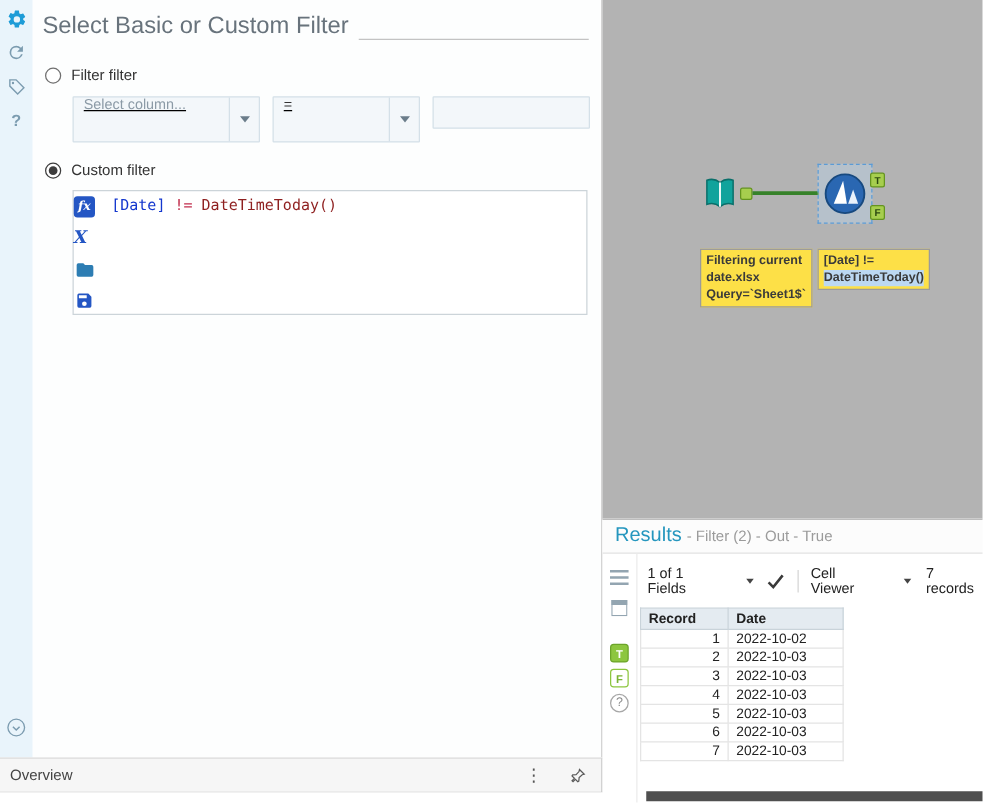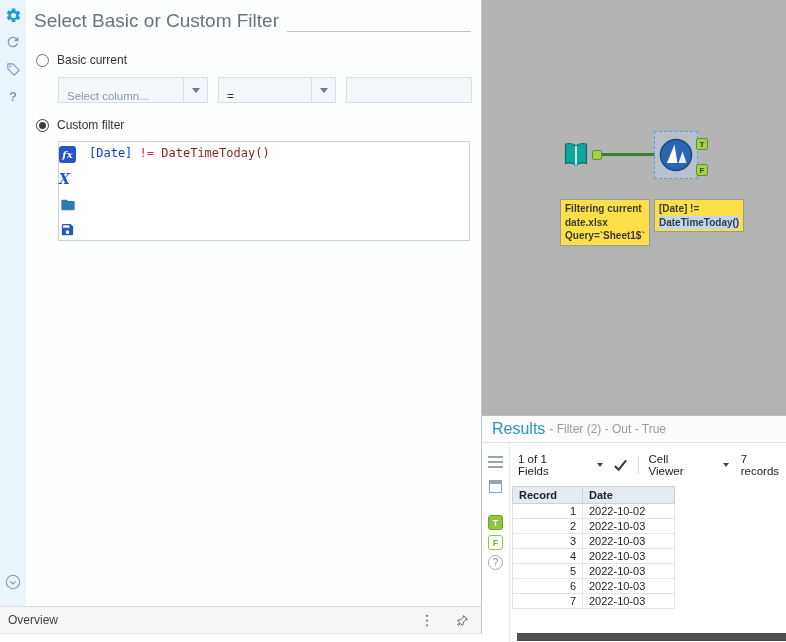--- a/index.html
+++ b/index.html
@@ -19,21 +19,21 @@
   .title-row { display:flex; align-items:flex-end; gap:8px; margin:10px 10px 0 8px; }
   .page-title { margin:0; font-size:19px; font-weight:500; color:#68737c; white-space:nowrap; }
   .title-rule { flex:1; height:1px; background:#c3c3c3; margin-top:3px; }
 
   .radio-row { display:flex; align-items:center; gap:8px; margin:21px 0 0 10px; font-size:12px; color:#333; cursor:pointer; }
   .radio { width:13px; height:13px; border:1px solid #6f6f6f; border-radius:50%; background:#fff; position:relative; flex:0 0 auto; }
   .radio.selected { border-color:#3d3d3d; }
   .radio.selected::after { content:""; position:absolute; inset:2px; border-radius:50%; background:#3d3d3d; }
 
   .basic-controls { display:flex; gap:10px; margin:10px 0 0 32px; }
-  .select { height:26px; background:#f3f7fa; border:1px solid #d4e0e8; border-radius:1px; display:flex; align-items:flex-end; cursor:pointer; }
+  .select { height:37px; background:#f3f7fa; border:1px solid #d4e0e8; border-radius:1px; display:flex; align-items:flex-start; cursor:pointer;text-decoration:underline; }
   .select .val { flex:1; padding:0 8px; font-size:11.5px; color:#333; white-space:nowrap; overflow:hidden; }
   .select .val.placeholder { color:#8b9aa6; }
   .caret-box { width:24px; align-self:stretch; border-left:1px solid #d4e0e8; display:flex; align-items:center; justify-content:center; }
   .caret { width:0; height:0; border-left:4px solid transparent; border-right:4px solid transparent; border-top:5px solid #6b7d8a; }
   .caret.small { border-left-width:3.5px; border-right-width:3.5px; border-top-width:4.5px; border-top-color:#444; }
   .sel-column { width:150px; }
   .sel-operator { width:118px; }
   .value-input { width:126px; height:26px; background:#f3f7fa; border:1px solid #d4e0e8; border-radius:1px; outline:none; padding:0 6px; font-size:11.5px; }
 
   .expr { margin:9px 0 0 32px; width:412px; height:100px; border:1px solid #ccd4d9; background:#fff; display:flex; }
@@ -130,21 +130,21 @@
     </div>
 
     <div class="config-body">
       <div class="title-row">
         <h1 class="page-title">Select Basic or Custom Filter</h1>
         <div class="title-rule"></div>
       </div>
 
       <div class="radio-row">
         <span class="radio"></span>
-        <span>Basic current</span>
+        <span>Filter filter</span>
       </div>
 
       <div class="basic-controls">
         <div class="select sel-column">
           <span class="val placeholder">Select column...</span>
           <span class="caret-box">
               <span class="caret"></span>
             </span>
         </div>
         <div class="select sel-operator">

